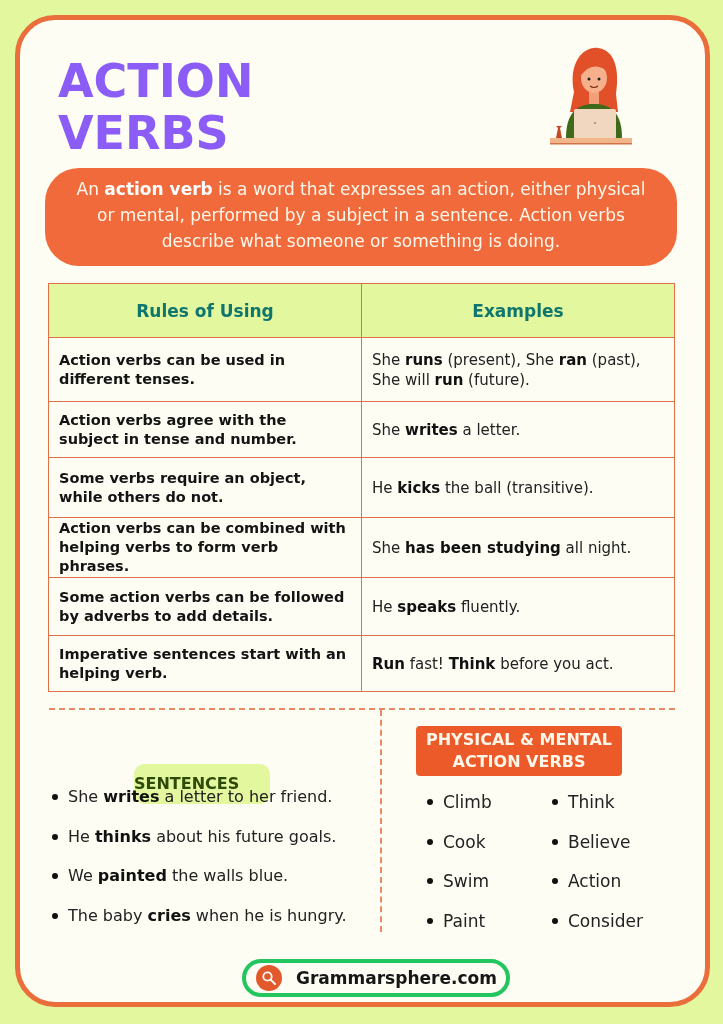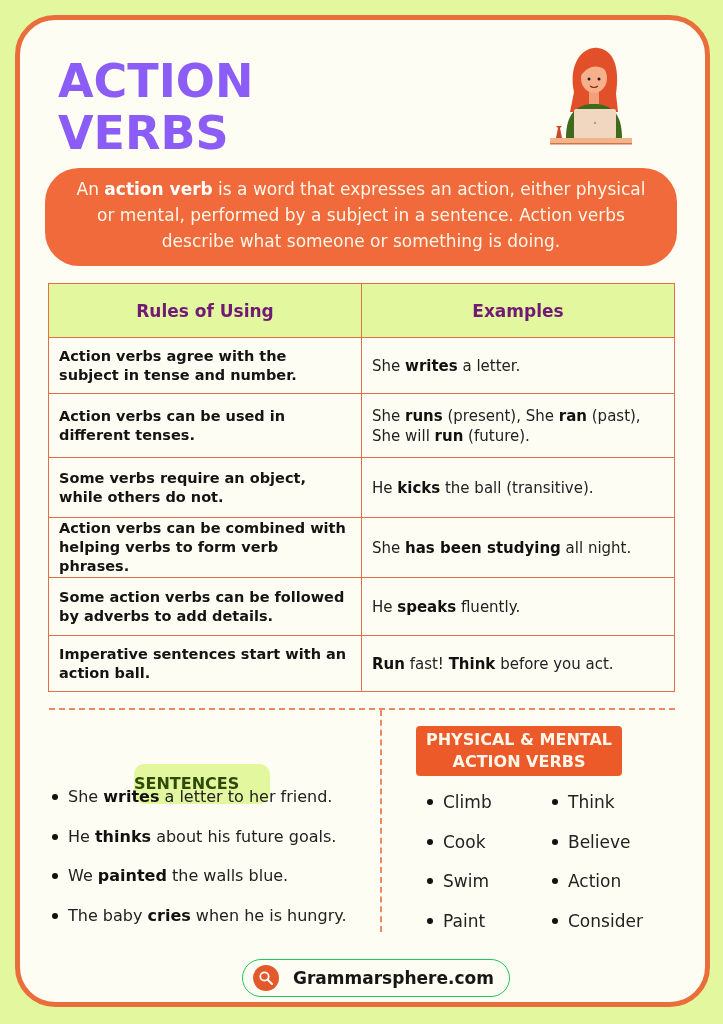--- a/index.html
+++ b/index.html
@@ -26,21 +26,21 @@
   }
   .definition b { font-weight: bold; color: #fff; }
 
   table.rules {
     position: absolute; left: 48px; top: 283px; width: 627px;
     border-collapse: collapse; table-layout: fixed;
   }
   table.rules th, table.rules td { border: 1.5px solid #e07048; vertical-align: middle; }
   table.rules th {
     background: #e3f79e; height: 54px; font-family: "DejaVu Sans", sans-serif;
-    font-size: 17px; font-weight: bold; color: #701a75; text-align: center;
+    font-size: 17px; font-weight: bold; color: #0f766e; text-align: center;
   }
   table.rules td { background: #fdfdf3; }
   td.rule {
     width: 323px; padding: 0 10px; font-family: "DejaVu Sans", sans-serif;
     font-weight: bold; font-size: 14.5px; line-height: 19px; color: #141414;
   }
   td.ex {
     padding: 0 10px; font-family: "DejaVu Sans", sans-serif; font-size: 15px; line-height: 20px;
     color: #222;
   }
@@ -79,21 +79,21 @@
   }
   .verbs-cols { position: absolute; left: 425px; top: 785px; display: flex; gap: 0; }
   ul.verbs { list-style: none; width: 125px; }
   ul.verbs li {
     position: relative; padding-left: 18px; height: 39.5px;
     font-family: "DejaVu Sans", sans-serif; font-size: 17px; line-height: 34px; color: #222;
   }
 
   .footer-pill {
     position: absolute; left: 242px; top: 959px; width: 268px; height: 38px;
-    border: 1px solid #22c55e; border-radius: 20px; background: #fdfdf3;
+    border: 4px solid #22c55e; border-radius: 20px; background: #fdfdf3;
     display: flex; align-items: center; padding-left: 10px;
   }
   .footer-icon {
     width: 26px; height: 26px; border-radius: 50%; background: #e2592b;
     display: flex; align-items: center; justify-content: center; margin-right: 14px;
   }
   .footer-text {
     font-family: "DejaVu Sans", sans-serif; font-weight: bold; font-size: 17px; color: #161616;
   }
 </style>
@@ -137,42 +137,42 @@
 </div>
 
 <table class="rules">
   <thead>
     <tr>
       <th>Rules of Using</th>
       <th>Examples</th>
     </tr>
   </thead>
   <tbody id="rules-body">
+      <tr style="height: 64px;">
+        <td class="rule">Action verbs can be used in different tenses.</td>
+        <td class="ex"><span>She </span><b>runs</b><span> (present), She </span><b>ran</b><span> (past), She will </span><b>run</b><span> (future).</span></td>
+      </tr>
       <tr style="height: 56px;">
         <td class="rule">Action verbs agree with the subject in tense and number.</td>
         <td class="ex"><span>She </span><b>writes</b><span> a letter.</span></td>
       </tr>
-      <tr style="height: 64px;">
-        <td class="rule">Action verbs can be used in different tenses.</td>
-        <td class="ex"><span>She </span><b>runs</b><span> (present), She </span><b>ran</b><span> (past), She will </span><b>run</b><span> (future).</span></td>
-      </tr>
       <tr style="height: 60px;">
         <td class="rule">Some verbs require an object, while others do not.</td>
         <td class="ex"><span>He </span><b>kicks</b><span> the ball (transitive).</span></td>
       </tr>
       <tr style="height: 60px;">
         <td class="rule">Action verbs can be combined with helping verbs to form verb phrases.</td>
         <td class="ex"><span>She </span><b>has been studying</b><span> all night.</span></td>
       </tr>
       <tr style="height: 58px;">
         <td class="rule">Some action verbs can be followed by adverbs to add details.</td>
         <td class="ex"><span>He </span><b>speaks</b><span> fluently.</span></td>
       </tr>
       <tr style="height: 56px;">
-        <td class="rule">Imperative sentences start with an action ball.</td>
+        <td class="rule">Imperative sentences start with an helping verb.</td>
         <td class="ex"><b>Run</b><span> fast! </span><b>Think</b><span> before you act.</span></td>
       </tr>
     </tbody>
 </table>
 
 <div class="hdash"></div>
 <div class="vdash"></div>
 
 <div class="sent-head">SENTENCES</div>
 <ul class="sentences" id="sentences-list">

